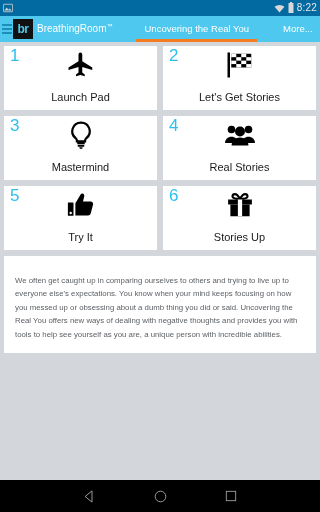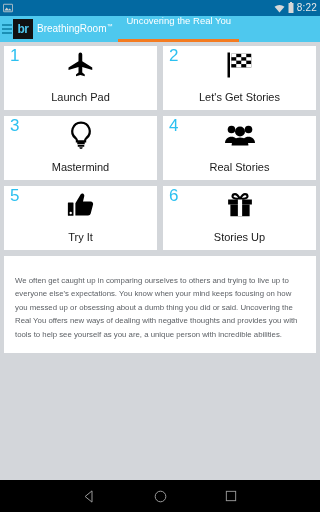--- a/index.html
+++ b/index.html
@@ -39,22 +39,22 @@
     color:#4ec8ee; font-size:12px; font-weight:bold; line-height:1;
     letter-spacing:-.5px;
   }
   .brandname{
     align-self:center; color:#fff; font-size:10px; white-space:nowrap;
     line-height:1;
   }
   .brandname sup{ font-size:6px; vertical-align:super; }
   .tabs{ display:flex; align-items:stretch; margin-left:6px; }
   .tab{
-    display:flex; align-items:flex-start; padding:0 8px; color:#fff;
-    font-size:9.5px; white-space:nowrap; position:relative; line-height:1;
+    display:flex; align-items:center; padding:0 8px; color:#fff;
+    font-size:9.5px; white-space:nowrap; position:relative; line-height:1;margin-left:18px;
   }
   .tab.active::after{
     content:""; position:absolute; left:0; right:0; bottom:0;
     height:3px; background:#f47b20;
   }
 
   
   .content{ padding:4px; }
   .grid{ display:flex; flex-wrap:wrap; gap:6px; }
   .card{
@@ -126,20 +126,23 @@
   </div>
   <div class="brandbox">
     <span>br</span>
   </div>
   <div class="brandname">
     <span>BreathingRoom</span><sup>™</sup>
   </div>
   <div class="tabs">
     <div class="tab active">
       <span>Uncovering the Real You</span>
+    </div>
+    <div class="tab">
+      <span>More...</span>
     </div>
   </div>
 </div>
 
 <div class="content">
 
   <div class="grid">
 
     <div class="card">
       <span class="card-num">1</span>

